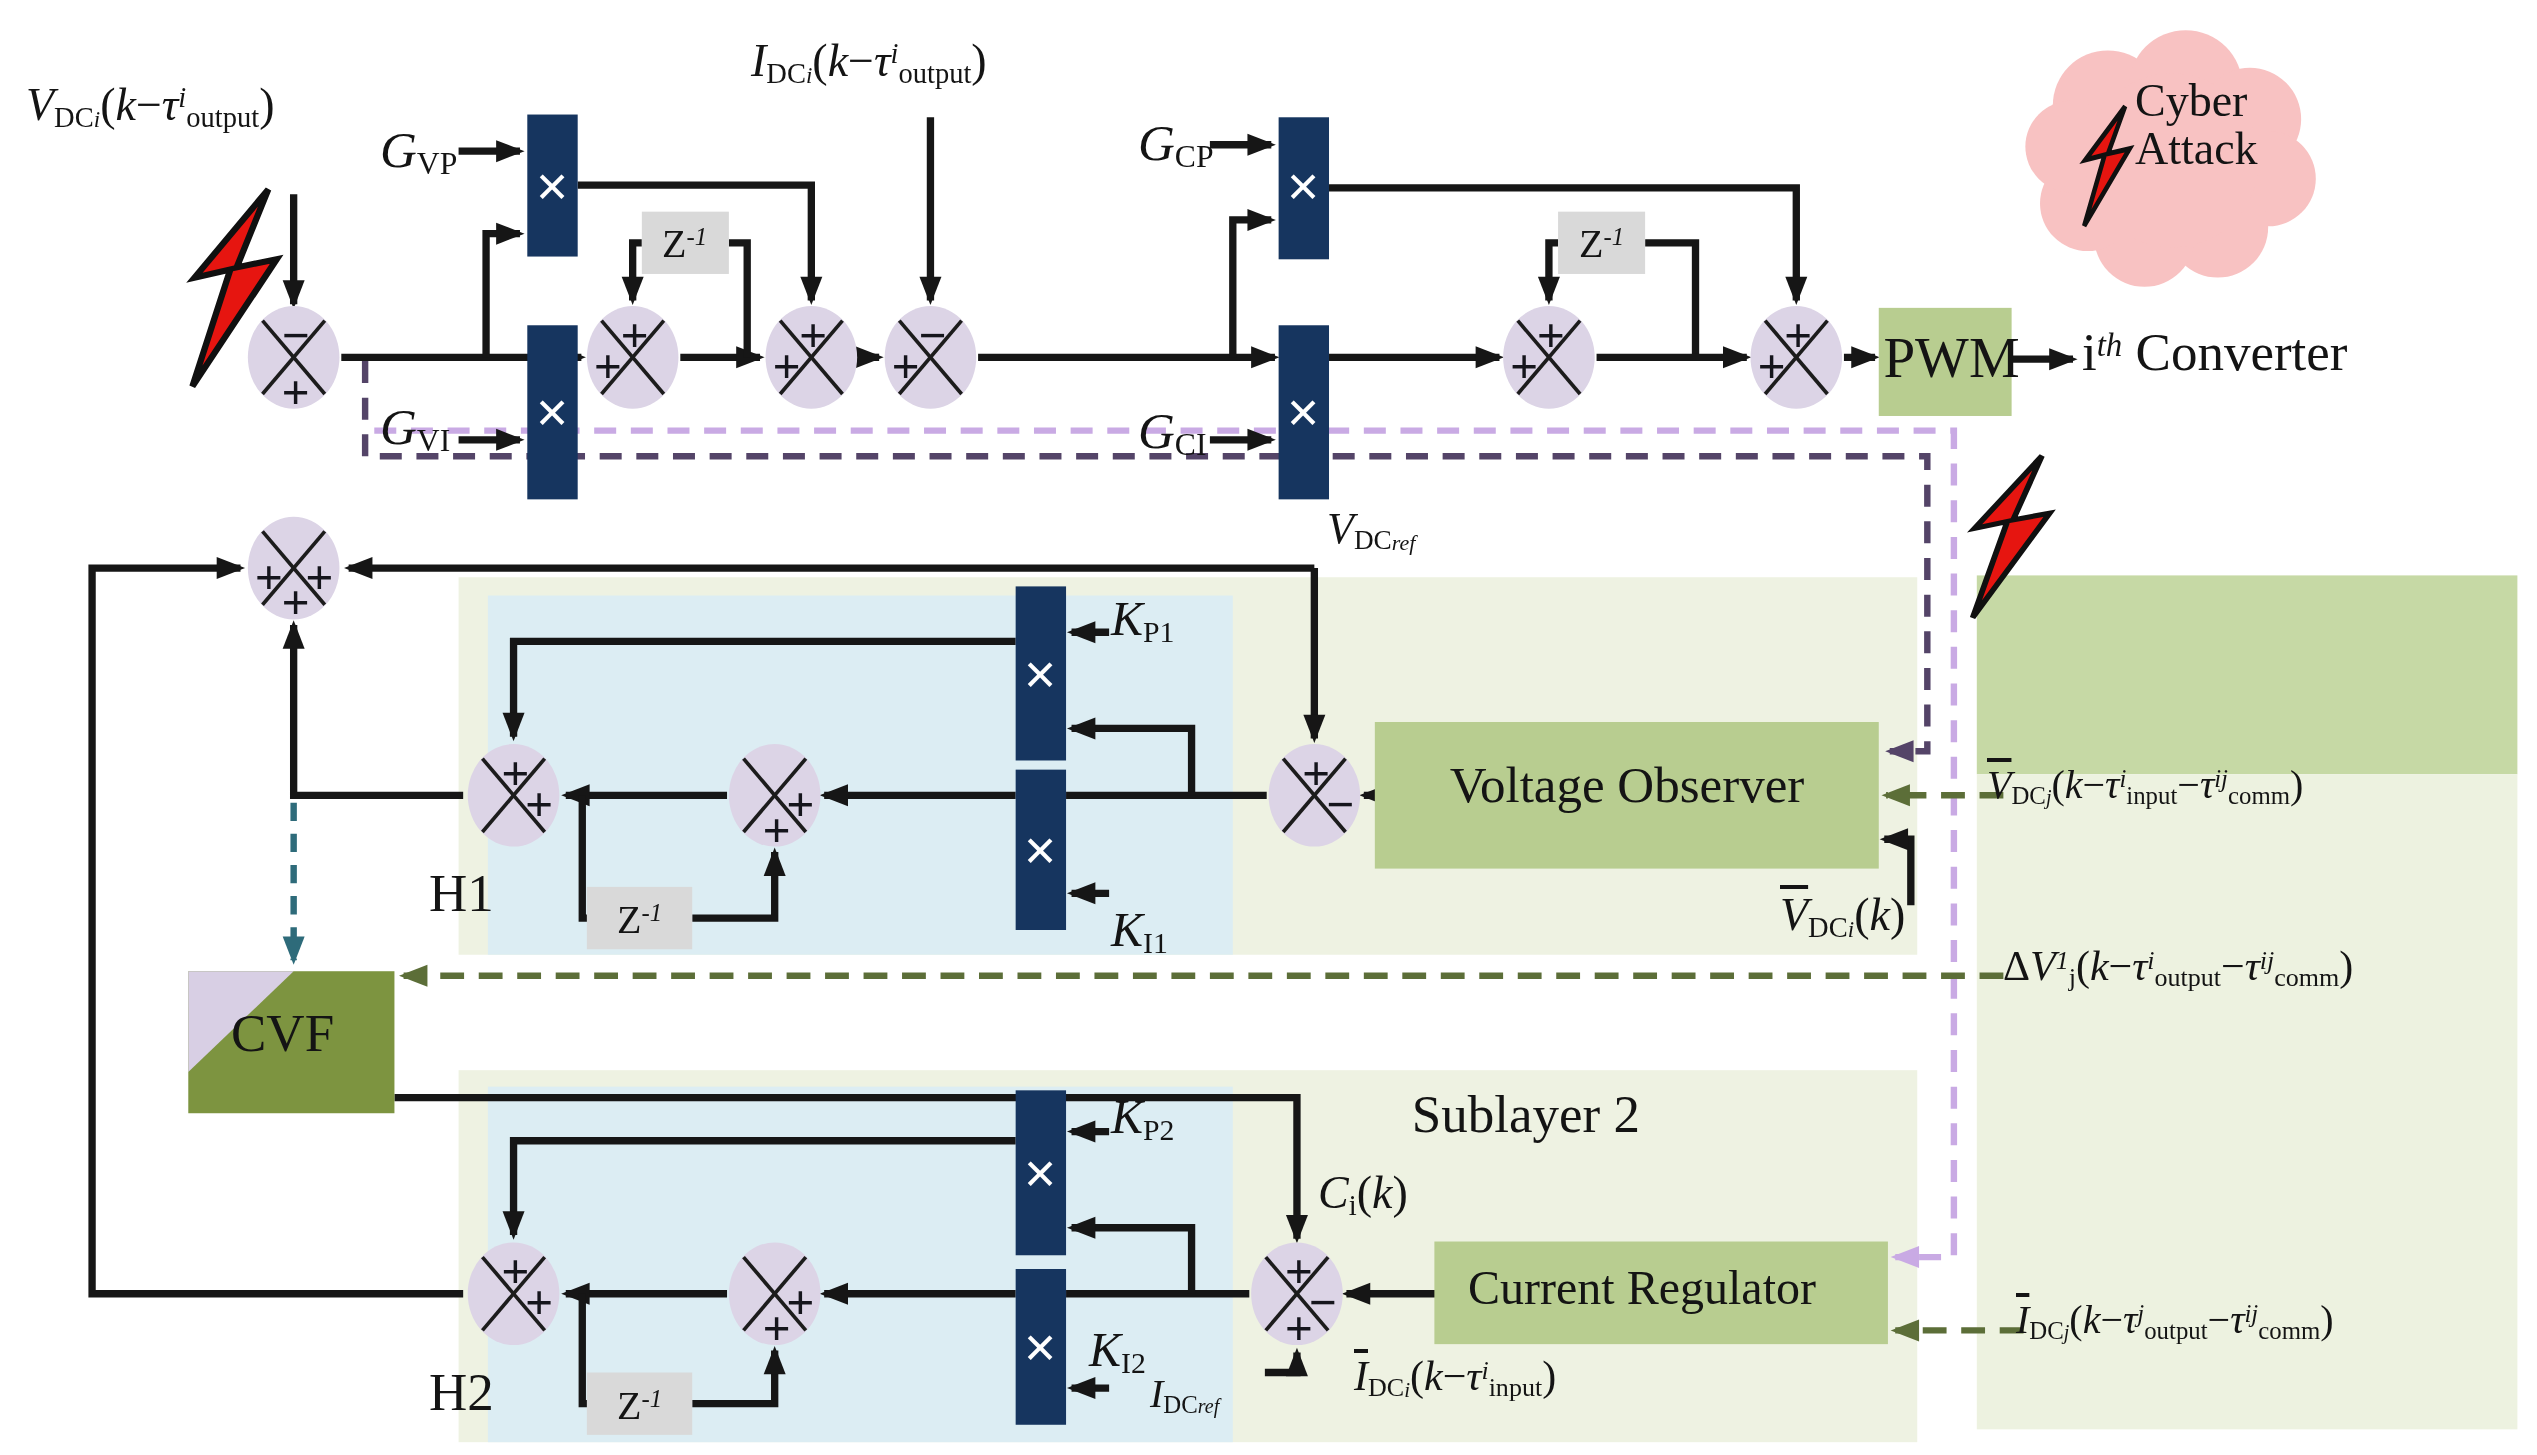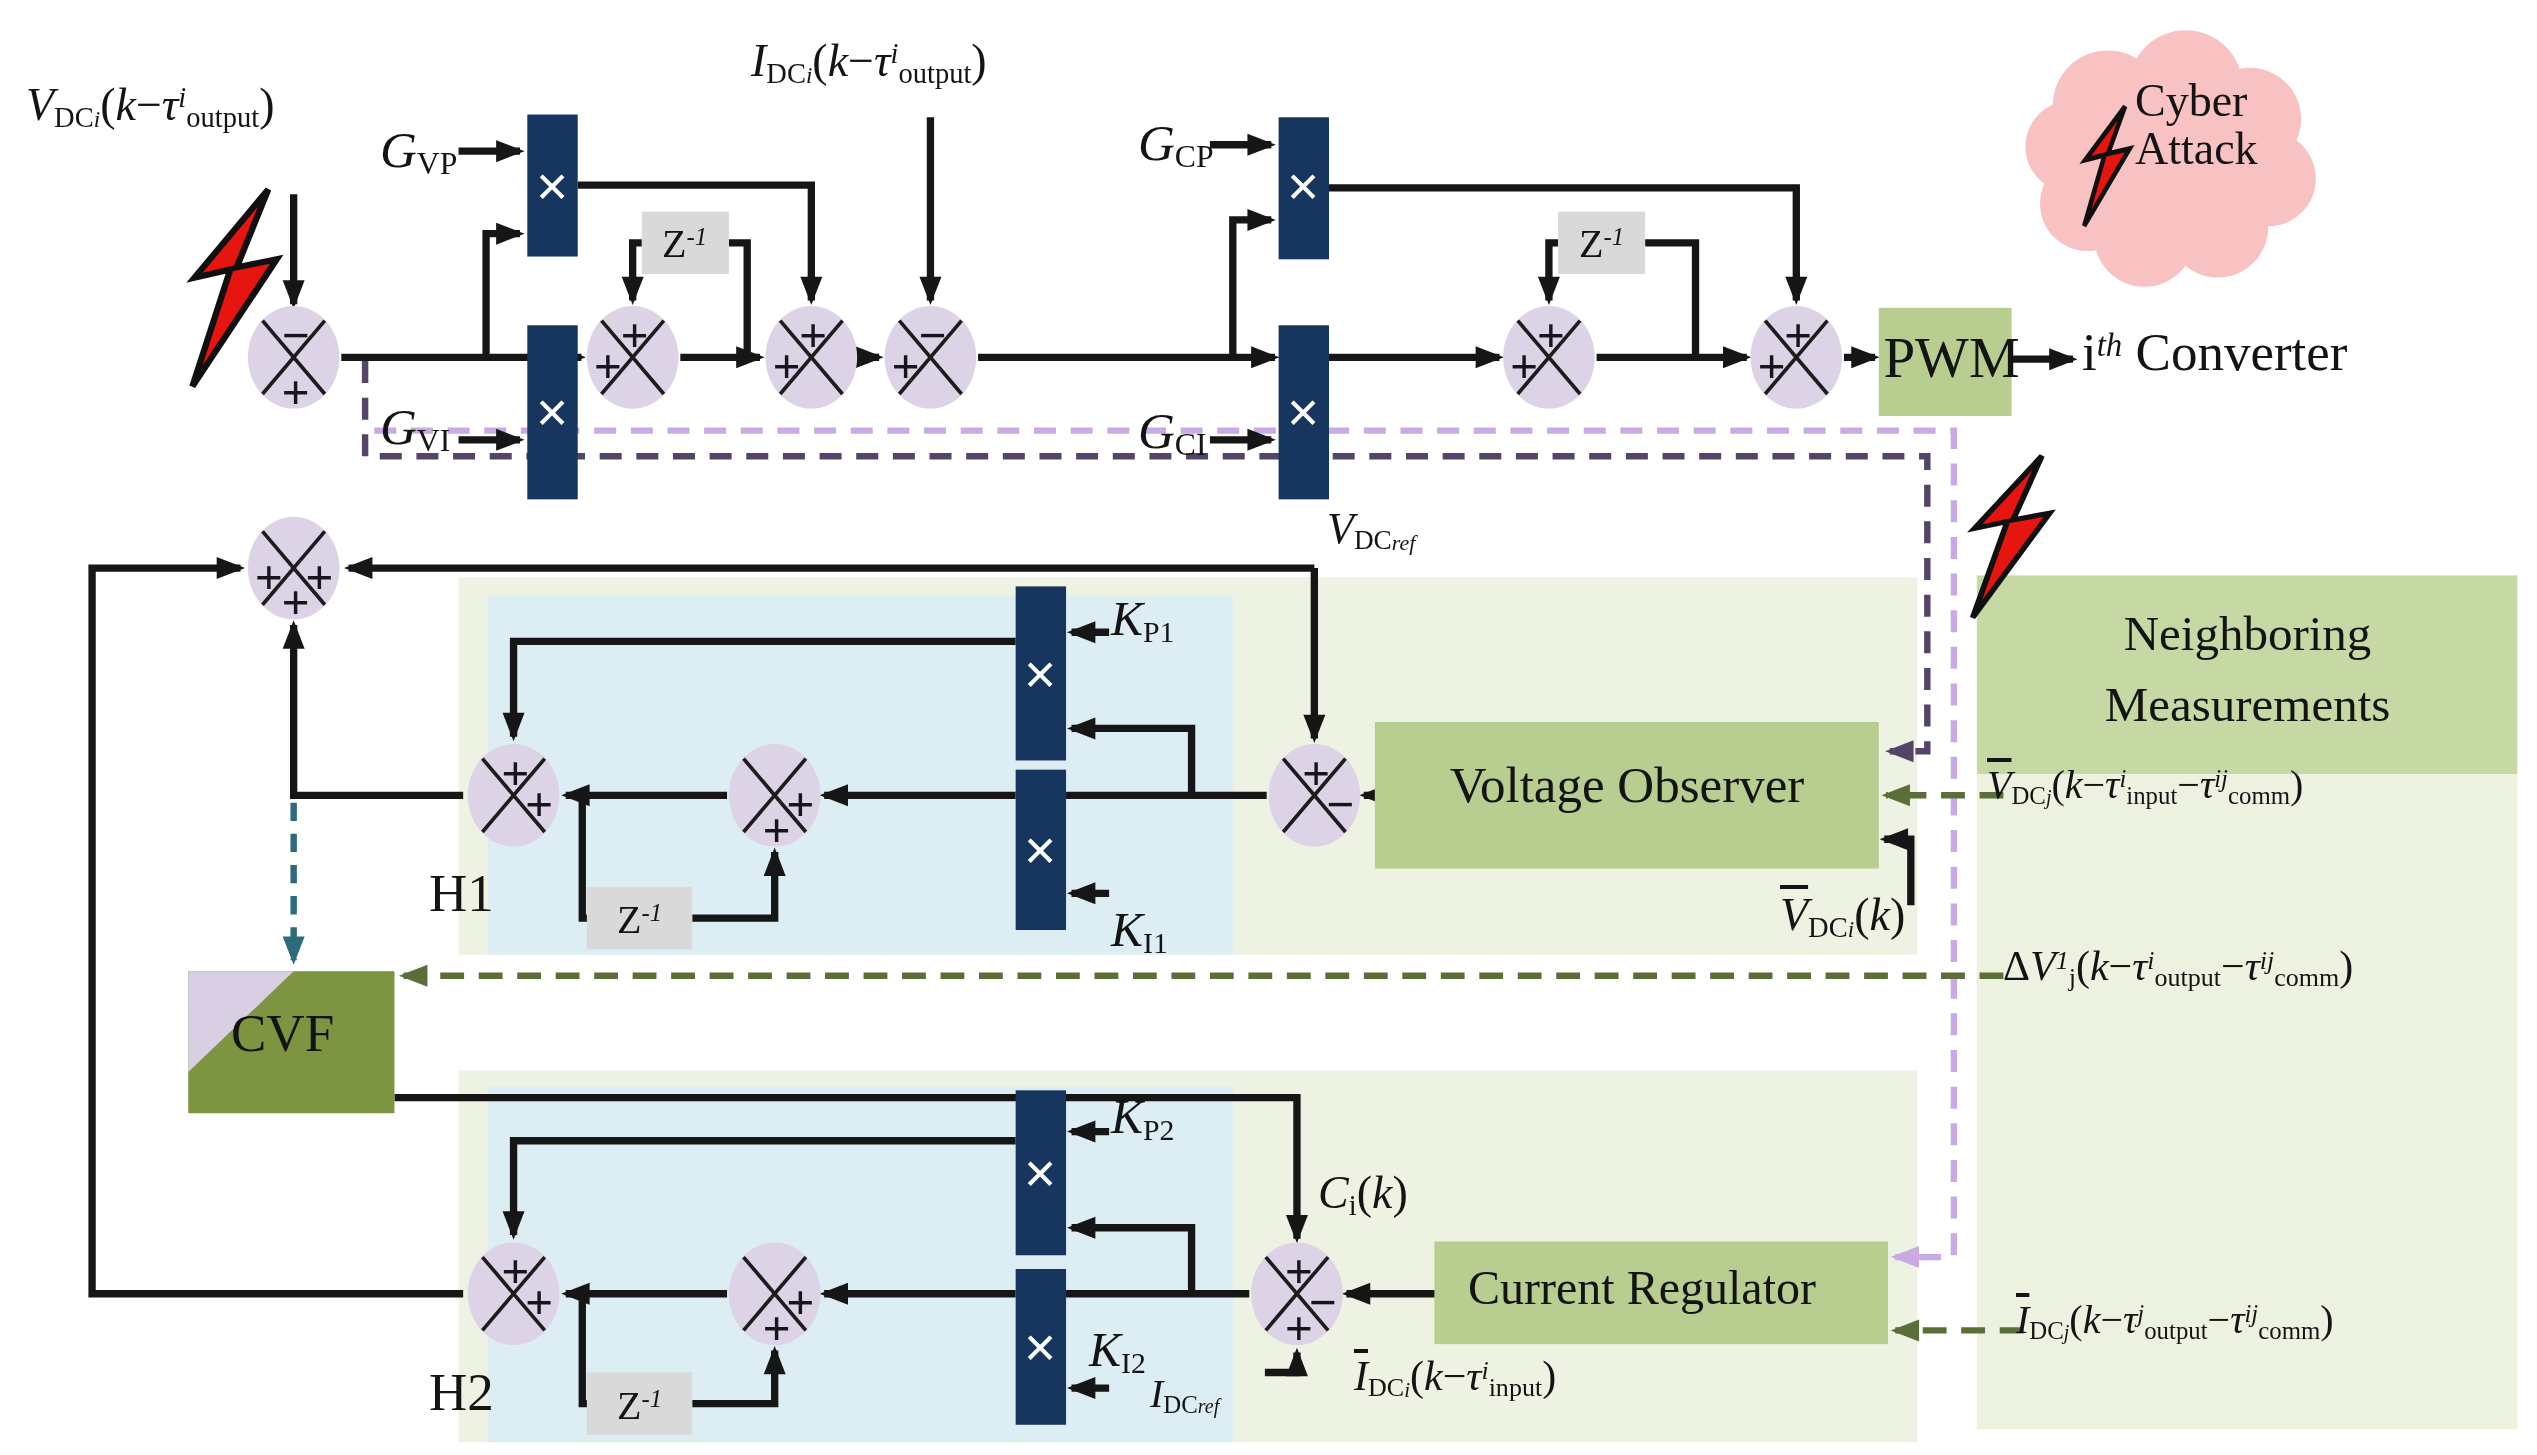--- a/index.html
+++ b/index.html
@@ -250,21 +250,21 @@
 <div class="lbl" style="left:751px;top:37px;font-size:46px"><span class="f-i">I</span><span class="f-s">DC</span><span class="f-ss">i</span><span class="f-n">(</span><span class="f-i">k</span><span class="f-n">−</span><span class="f-i">τ</span><span class="f-S">i</span><span class="f-s">output</span><span class="f-n">)</span></div>
 <div class="lbl" style="left:380px;top:124px;font-size:51px"><span class="f-i">G</span><span class="f-s">VP</span></div>
 <div class="lbl" style="left:380px;top:401px;font-size:51px"><span class="f-i">G</span><span class="f-s">VI</span></div>
 <div class="lbl" style="left:1138px;top:117px;font-size:51px"><span class="f-i">G</span><span class="f-s">CP</span></div>
 <div class="lbl" style="left:1138px;top:405px;font-size:51px"><span class="f-i">G</span><span class="f-s">CI</span></div>
 <div class="lbl ctr" style="left:1879px;top:328px;width:145px;font-size:57px">PWM</div>
 <div class="lbl" style="left:2082px;top:325px;font-size:53px"><span class="f-n">i</span><span class="f-S">th</span><span class="f-n"> Converter</span></div>
 <div class="lbl pre" style="left:2135px;top:77px;font-size:46px">Cyber
 Attack</div>
 <div class="lbl" style="left:1327px;top:506px;font-size:44px"><span class="f-i">V</span><span class="f-s">DC</span><span class="f-ss">ref</span></div>
-<div class="lbl ctr" style="left:1977px;top:598px;width:541px;font-size:49px;white-space:normal;line-height:1.45">Neighboring Measurements</div>
+<div class="lbl" style="left:1283px;top:1087px;width:357px;text-align:right;font-size:53px">Sublayer 2</div>
 <div class="lbl" style="left:1111px;top:594px;font-size:48px"><span class="f-i">K</span><span class="f-s">P1</span></div>
 <div class="lbl" style="left:1111px;top:905px;font-size:48px"><span class="f-i">K</span><span class="f-s">I1</span></div>
 <div class="lbl" style="left:1111px;top:1092px;font-size:48px"><span class="f-i">K</span><span class="f-s">P2</span></div>
 <div class="lbl" style="left:1089px;top:1325px;font-size:48px"><span class="f-i">K</span><span class="f-s">I2</span></div>
 <div class="lbl" style="left:429px;top:866px;font-size:53px"><span class="f-n">H1</span></div>
 <div class="lbl" style="left:429px;top:1365px;font-size:53px"><span class="f-n">H2</span></div>
 <div class="lbl ctr" style="left:1375px;top:759px;width:504px;font-size:51px">Voltage Observer</div>
 <div class="lbl ctr" style="left:1434px;top:1263px;width:416px;font-size:48px">Current Regulator</div>
 <div class="lbl" style="left:231px;top:1006px;font-size:53px">CVF</div>
 <div class="lbl" style="left:1780px;top:891px;font-size:46px"><span class="f-b">V</span><span class="f-s">DC</span><span class="f-ss">i</span><span class="f-n">(</span><span class="f-i">k</span><span class="f-n">)</span></div>

